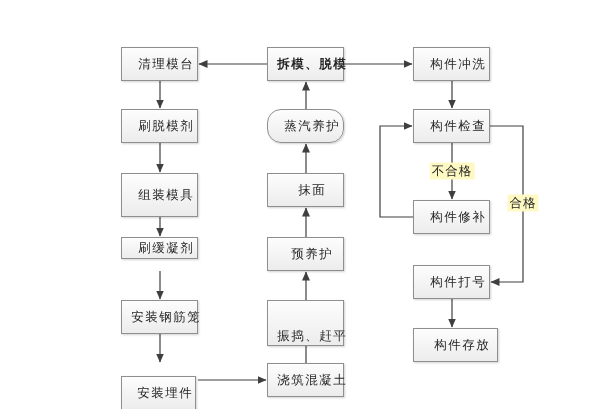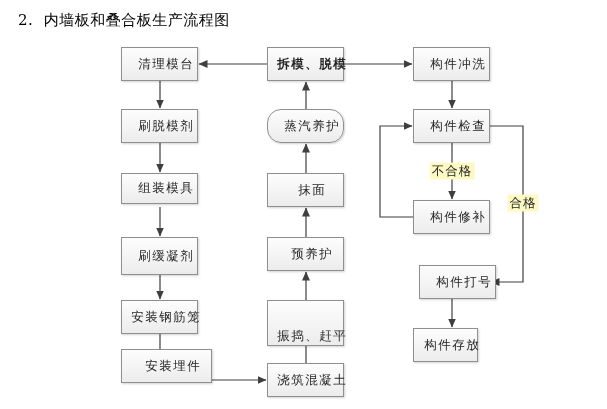--- a/index.html
+++ b/index.html
@@ -63,21 +63,20 @@
     font-size: 12.5px;
     letter-spacing: 1px;
     color: var(--text-color, #262626);
     white-space: nowrap;
   }
 </style>
 </head>
 <body>
 
 <div id="canvas">
-  <div class="title">2.  内墙板和叠合板生产流程图</div>
 
   <svg id="edge-svg" xmlns="http://www.w3.org/2000/svg">
     <defs>
       <marker id="arrowhead" markerWidth="10" markerHeight="9" refX="8.5" refY="4" orient="auto" markerUnits="userSpaceOnUse">
         <path d="M0,0 L9,4 L0,8 Z"></path>
       </marker>
     </defs>
   <polyline points="160,81 160,108" class="edge-line" marker-end="url(#arrowhead)"></polyline>
       <polyline points="160,143 160,172" class="edge-line" marker-end="url(#arrowhead)"></polyline>
       <polyline points="160,207 160,236" class="edge-line" marker-end="url(#arrowhead)"></polyline>
@@ -98,30 +97,30 @@
       <polyline points="452,299 452,327" class="edge-line" marker-end="url(#arrowhead)"></polyline>
     </svg>
 
   <div id="flowchart-nodes">
       <div class="node" style="left: 121px; top: 47px; width: 77px; height: 34px;">
         <span>清理模台</span>
       </div>
       <div class="node" style="left: 121px; top: 109px; width: 77px; height: 34px;">
         <span>刷脱模剂</span>
       </div>
-      <div class="node" style="left: 121px; top: 173px; width: 77px; height: 31px;">
+      <div class="node" style="left: 121px; top: 173px; width: 77px; height: 44px;">
         <span>组装模具</span>
       </div>
-      <div class="node" style="left: 121px; top: 237px; width: 77px; height: 38px;">
+      <div class="node" style="left: 121px; top: 237px; width: 77px; height: 22px;">
         <span>刷缓凝剂</span>
       </div>
       <div class="node" style="left: 121px; top: 300px; width: 77px; height: 34px;">
         <span>安装钢筋笼</span>
       </div>
-      <div class="node" style="left: 121px; top: 349px; width: 91px; height: 34px;">
+      <div class="node" style="left: 121px; top: 376px; width: 75px; height: 34px;">
         <span>安装埋件</span>
       </div>
       <div class="node" style="left: 267px; top: 47px; width: 77px; height: 34px; font-weight: bold;">
         <span>拆模、脱模</span>
       </div>
       <div class="node" style="left: 267px; top: 109px; width: 77px; height: 34px; border-radius: 14px;">
         <span>蒸汽养护</span>
       </div>
       <div class="node" style="left: 267px; top: 173px; width: 77px; height: 34px;">
         <span>抹面</span>
@@ -137,22 +136,22 @@
       </div>
       <div class="node" style="left: 413px; top: 47px; width: 77px; height: 34px;">
         <span>构件冲洗</span>
       </div>
       <div class="node" style="left: 413px; top: 109px; width: 77px; height: 34px;">
         <span>构件检查</span>
       </div>
       <div class="node" style="left: 413px; top: 200px; width: 77px; height: 34px;">
         <span>构件修补</span>
       </div>
-      <div class="node" style="left: 413px; top: 265px; width: 77px; height: 34px; margin-left: 6px;">
+      <div class="node" style="left: 413px; top: 265px; width: 77px; height: 34px;">
         <span>构件打号</span>
       </div>
-      <div class="node" style="left: 413px; top: 328px; width: 65px; height: 34px;">
+      <div class="node" style="left: 413px; top: 328px; width: 85px; height: 34px;">
         <span>构件存放</span>
       </div>
       <div class="edge-label" style="left: 452px; top: 171px;">不合格</div>
       <div class="edge-label" style="left: 523px; top: 203px;">合格</div>
     </div>
 </div>
 
 </body></html>

